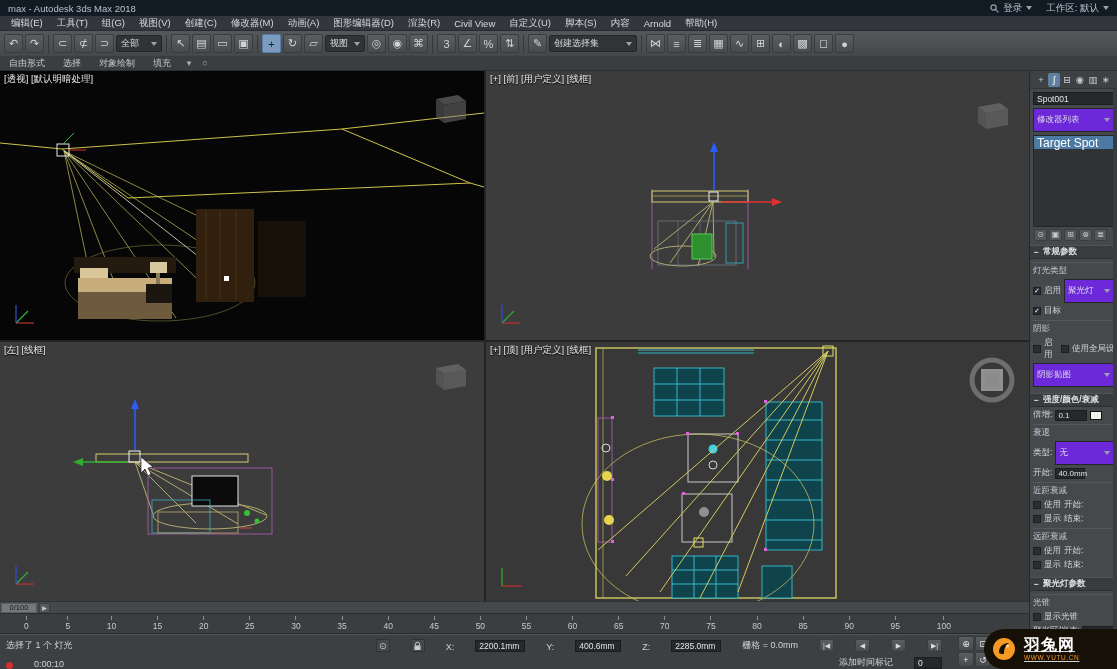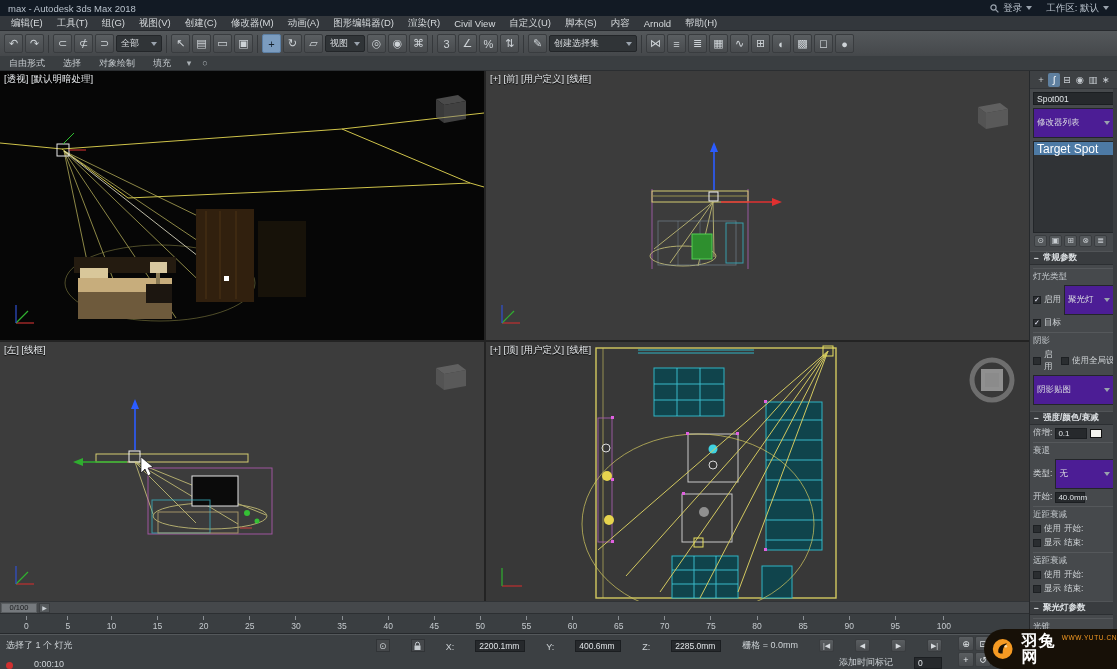--- a/index.html
+++ b/index.html
@@ -50,21 +50,21 @@
   svg.scene{position:absolute;left:0;top:0;}
 
   
   .cmdpanel{position:absolute;left:1029px;top:71px;width:88px;height:563px;background:#46494c;
             border-left:1px solid #26292c;font-size:8.5px;overflow:hidden;}
   .cp-tabs{height:18px;display:flex;align-items:center;justify-content:space-between;padding:0 5px;background:#3e4144;border-bottom:1px solid #33363a;}
   .cp-tab{width:12px;height:14px;display:flex;align-items:center;justify-content:center;color:#c6cbd0;font-size:9.5px;}
   .cp-tab.active{background:#5f80a0;color:#fff;border-radius:2px;}
   .cp-name{margin:3px 3px 0 3px;height:13px;background:#26292c;border:1px solid #1b1e21;
            display:flex;align-items:center;padding:0 3px;color:#e2e6e9;font-size:8.5px;}
-  .cp-dd{background:#4c1d95;border:1px solid #232629;height:30px;display:flex;align-items:center;
+  .cp-dd{background:#6d28d9;border:1px solid #232629;height:24px;display:flex;align-items:center;
          justify-content:space-between;gap:2px;padding:0 3px;color:#dcdfe2;}
   .cp-mlist{margin:3px 3px 0 3px;}
   .cp-stack{margin:3px 3px 0 3px;background:#303336;border:1px solid #232629;height:92px;overflow:hidden;}
   .stack-row{height:13px;display:flex;align-items:center;padding:0 3px;gap:3px;font-size:12px;}
   .stack-row.selected{background:#4d7aa5;color:#ffffff;}
   .cp-stackbtns{height:15px;display:flex;align-items:center;gap:2px;padding:2px 4px;}
   .spb{width:13px;height:12px;display:flex;align-items:center;justify-content:center;font-size:8px;
        color:#c9ced2;background:#54585b;border:1px solid #3a3d40;border-radius:2px;}
   .ro-hdr{height:14px;background:#393c3f;border-top:1px solid #515457;border-bottom:1px solid #2c2f32;
           display:flex;align-items:center;gap:4px;padding:0 4px;font-weight:bold;color:#dce0e3;font-size:8.5px;margin-top:3px;}
@@ -109,21 +109,21 @@
   .navcluster{position:absolute;right:92px;top:636px;display:grid;grid-template-columns:repeat(4,16px);
               grid-auto-rows:15px;gap:1px;z-index:5;}
   .nav-btn{display:flex;align-items:center;justify-content:center;background:linear-gradient(#5a5e61,#484b4e);
            border:1px solid #393c3f;font-size:9px;color:#e3e7ea;border-radius:2px;}
   .rec-dot{width:7px;height:7px;border-radius:50%;background:#d03030;flex:none;}
   .spacer{flex:1;}
 
   
   .watermark{position:absolute;right:0;bottom:0;width:133px;height:40px;background:#171007;
              border-radius:20px 0 0 20px;display:flex;align-items:center;gap:7px;padding-left:7px;z-index:60;}
-  .wm-text{display:flex;line-height:1;}
+  .wm-text{display:flex;flex-direction:column;line-height:1;text-decoration:underline;}
   .wm-name{font-size:16px;font-weight:bold;color:#ffffff;letter-spacing:1px;}
   .wm-url{font-size:6.5px;color:#f59a23;letter-spacing:.6px;margin-top:2px;}
 </style>
 </head>
 <body>
 
 <div class="app">
 
   <div class="titlebar">
     <span>max - Autodesk 3ds Max 2018</span>

